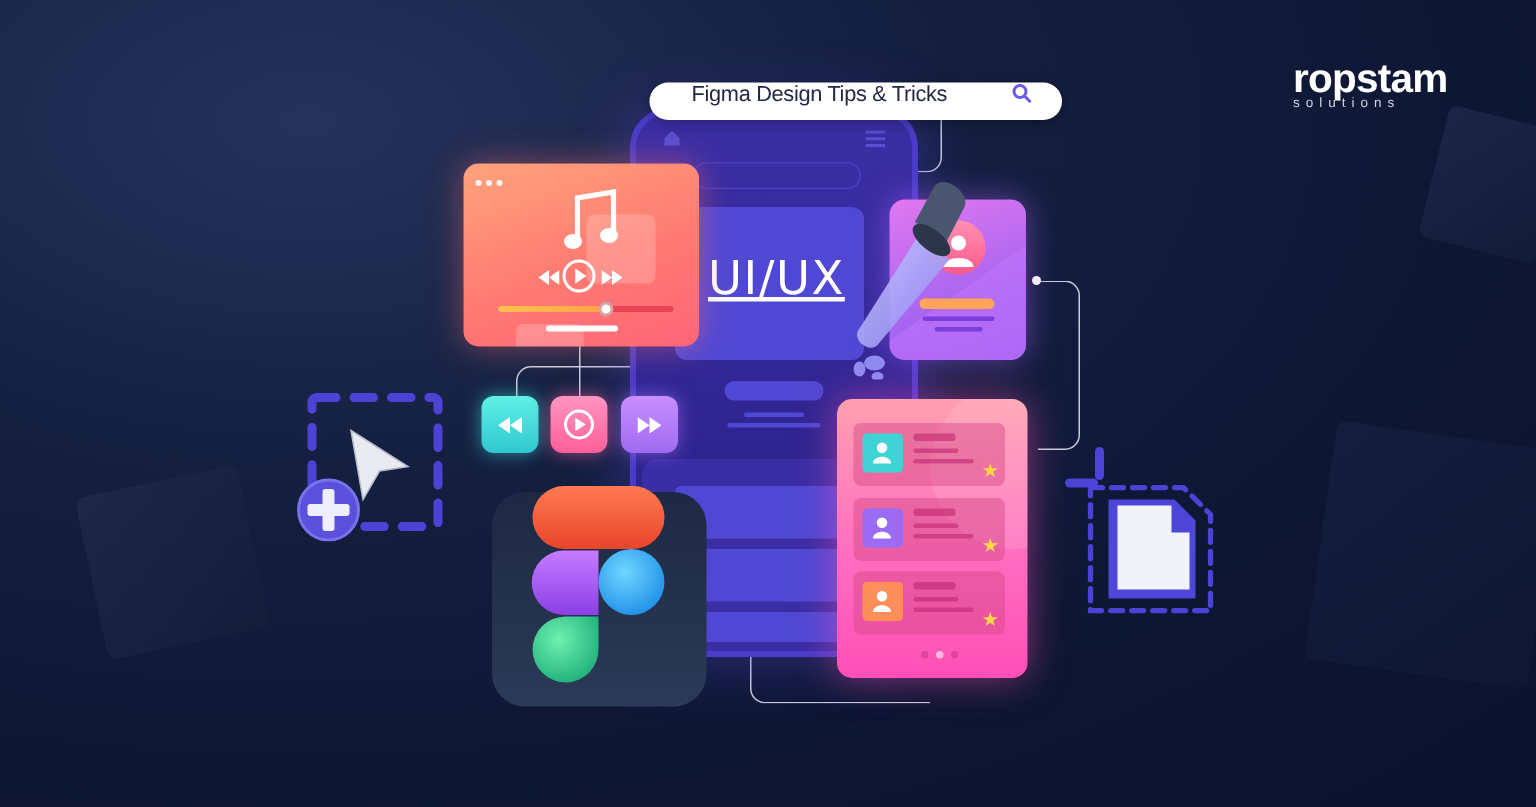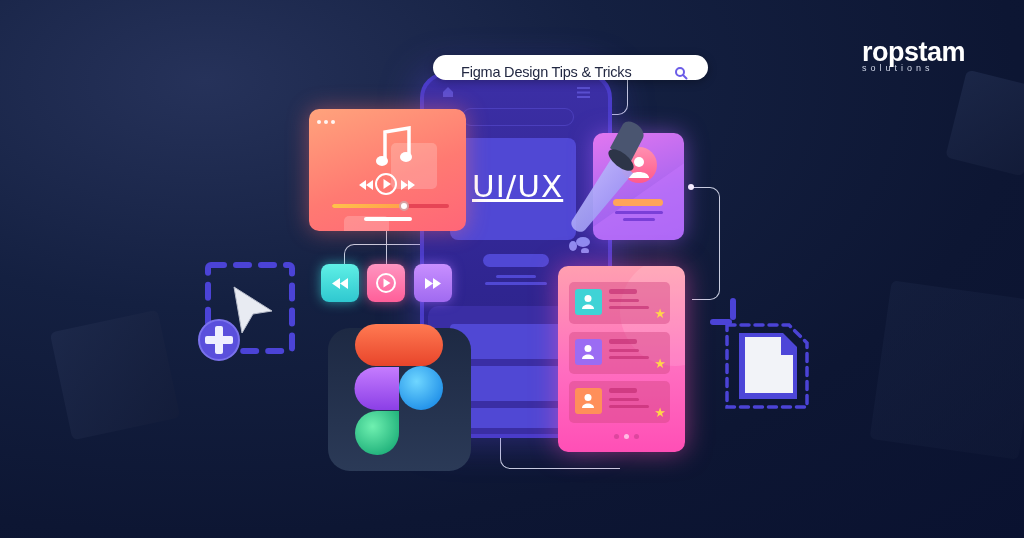--- a/index.html
+++ b/index.html
@@ -33,21 +33,21 @@
       box-shadow: 0 0 40px rgba(90,70,220,0.45);
     }
     .phone-screen-card {
       position: absolute; background: #5048d4; border-radius: 8px;
     }
 
     
     .search {
       left: 433px; top: 55px; width: 275px; height: 25px;
       background: #fff; border-radius: 13px;
-      display: flex; align-items: flex-end; justify-content: space-between;
+      display: flex; align-items: flex-start; justify-content: space-between;
       padding: 0 20px 0 28px;
       box-shadow: 0 2px 10px rgba(0,0,0,0.3);
     }
     .search-text { color: #222842; font-size: 14.5px; letter-spacing: -0.2px; }
     .search-icon { width: 14px; height: 14px; }
 
     
     .uiux { left: 472px; top: 168px; color: #fff; font-size: 31px; letter-spacing: 1px; font-family: "DejaVu Sans", sans-serif; font-weight: normal; text-decoration: underline; }
 
     

